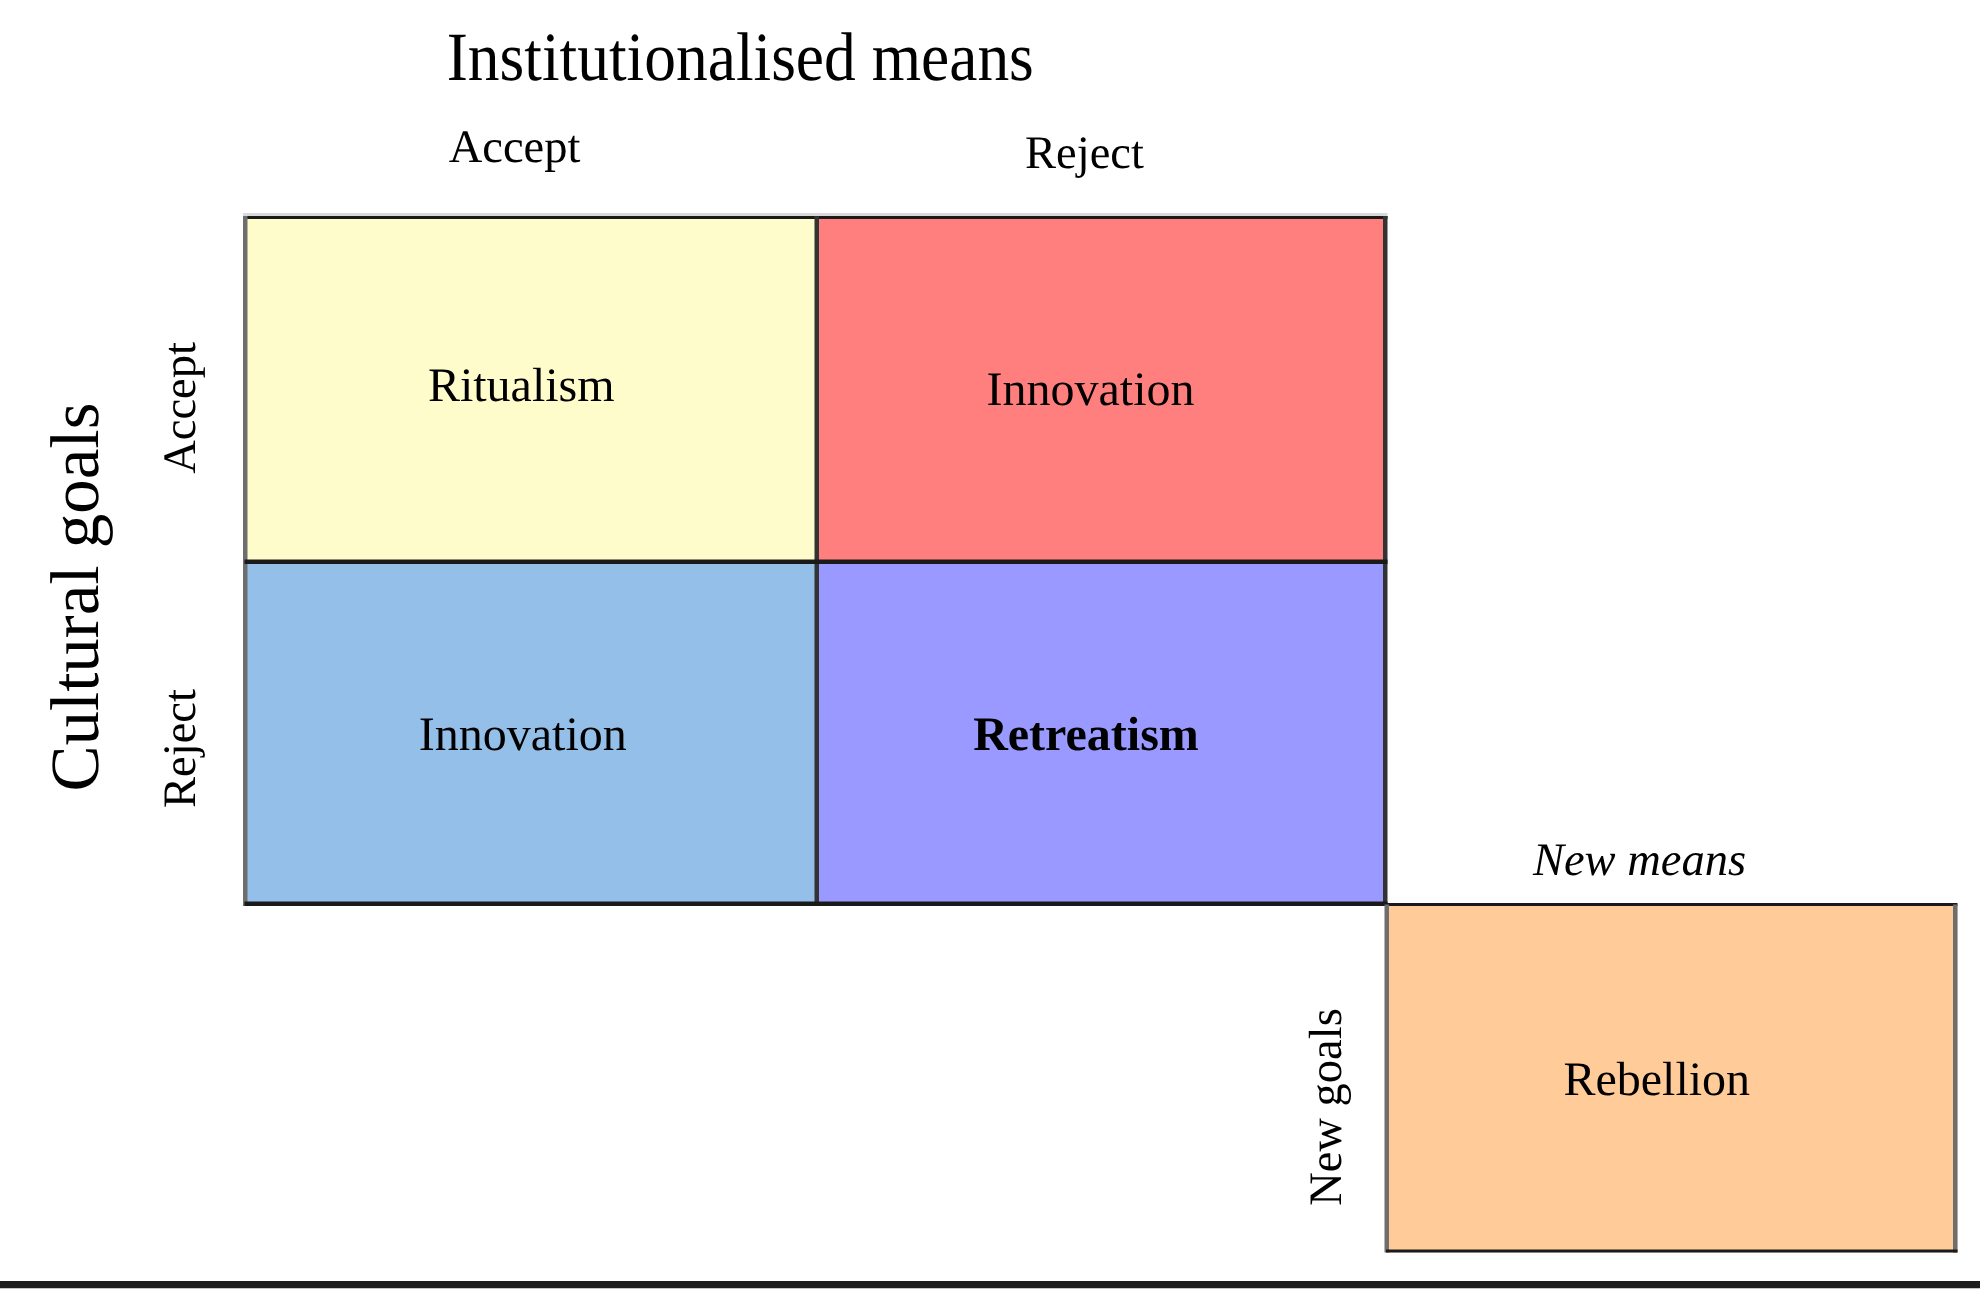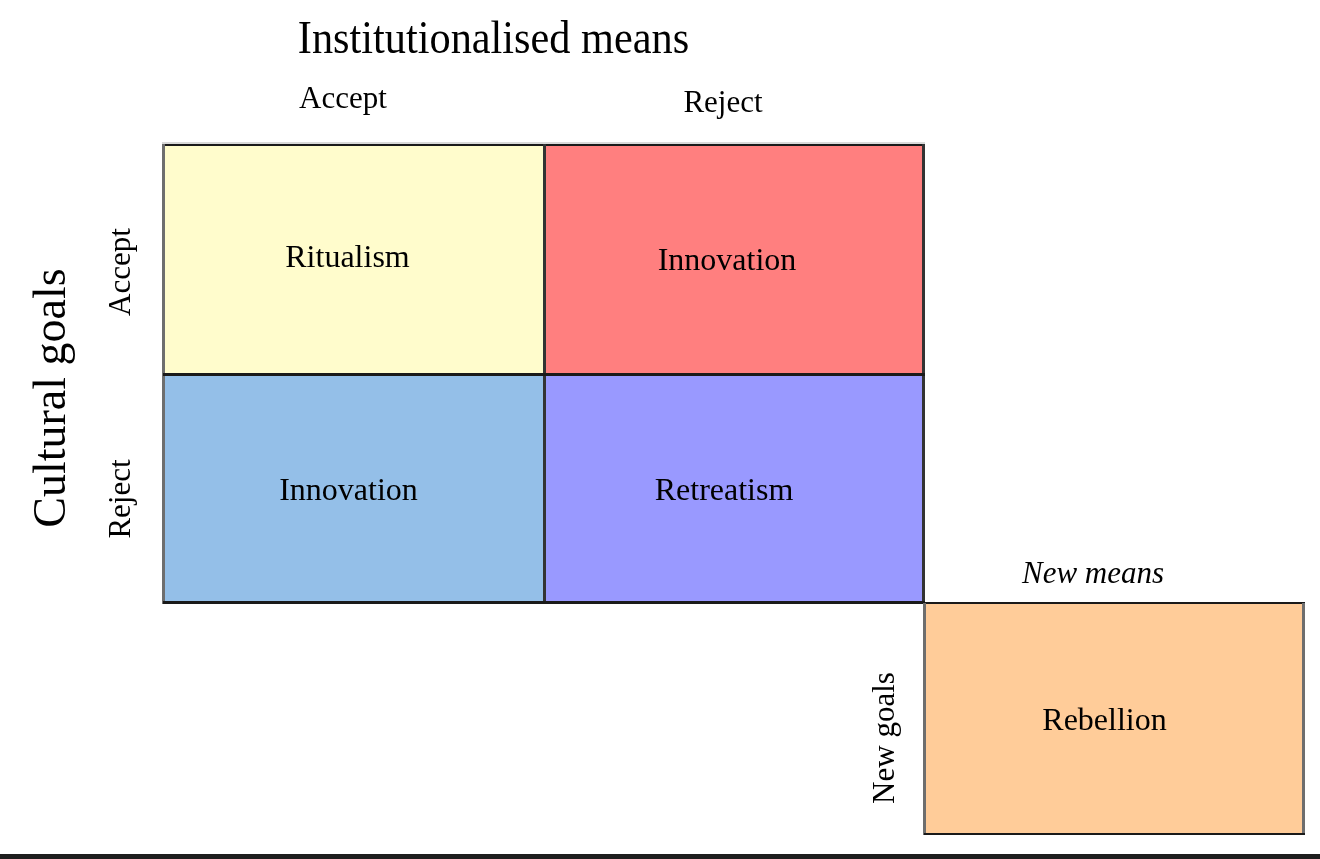--- a/index.html
+++ b/index.html
@@ -47,21 +47,21 @@
 <div class="cell" style="left: 163px; top: 144px; width: 381px; height: 231px; background: rgb(255, 252, 204);">
   <span style="margin-top:-6px;margin-left:-12px;">Ritualism</span>
 </div>
 <div class="cell" style="left: 544px; top: 144px; width: 380px; height: 231px; background: rgb(255, 127, 127);">
   <span style="margin-left:-14px;">Innovation</span>
 </div>
 <div class="cell" style="left: 163px; top: 375px; width: 381px; height: 228px; background: rgb(148, 191, 232);">
   <span style="margin-left:-10px;">Innovation</span>
 </div>
 <div class="cell" style="left: 544px; top: 375px; width: 380px; height: 228px; background: rgb(153, 153, 255);">
-  <span style="margin-left:-20px;">Retreatism</span>
+  <span style="margin-left:-20px;font-weight:bold;">Retreatism</span>
 </div>
 
 <div class="grid-line" style="left:162px;top:142px;width:763px;height:3px;background:#d9d9d9;"></div>
 <div class="grid-line" style="left:163px;top:144px;width:762px;height:2px;"></div>
 <div class="grid-line gray" style="left:162px;top:144px;width:3px;height:460px;"></div>
 <div class="grid-line" style="left:543px;top:144px;width:3px;height:460px;background:#333;"></div>
 <div class="grid-line" style="left:922px;top:144px;width:3px;height:460px;background:#333;"></div>
 <div class="grid-line" style="left:163px;top:373px;width:762px;height:3px;"></div>
 <div class="grid-line" style="left:163px;top:601px;width:762px;height:3px;"></div>
 

